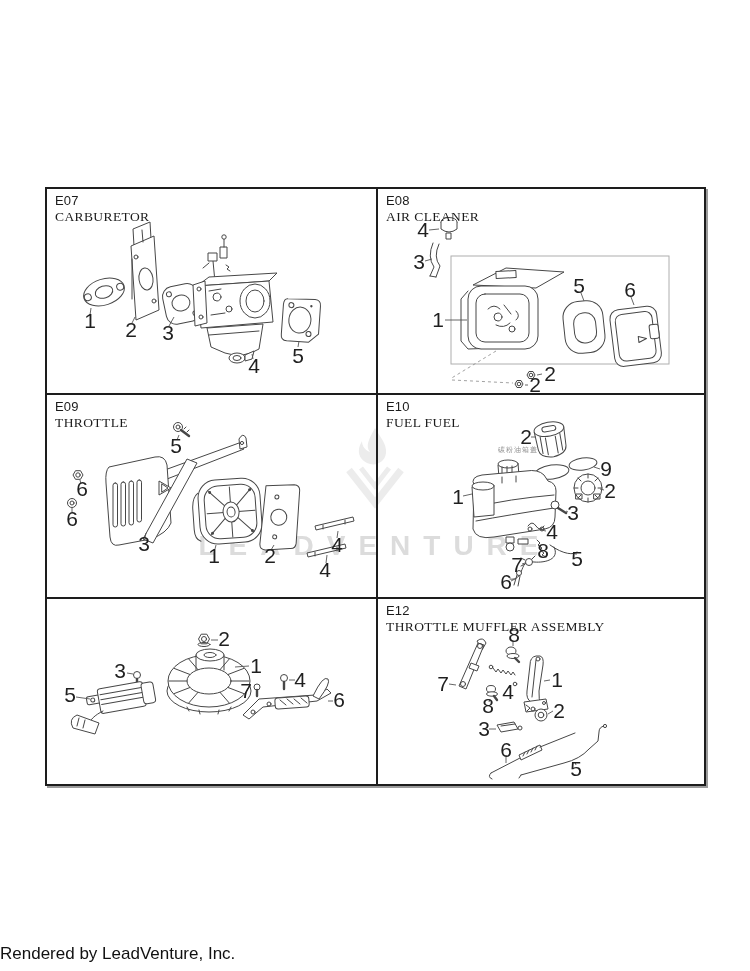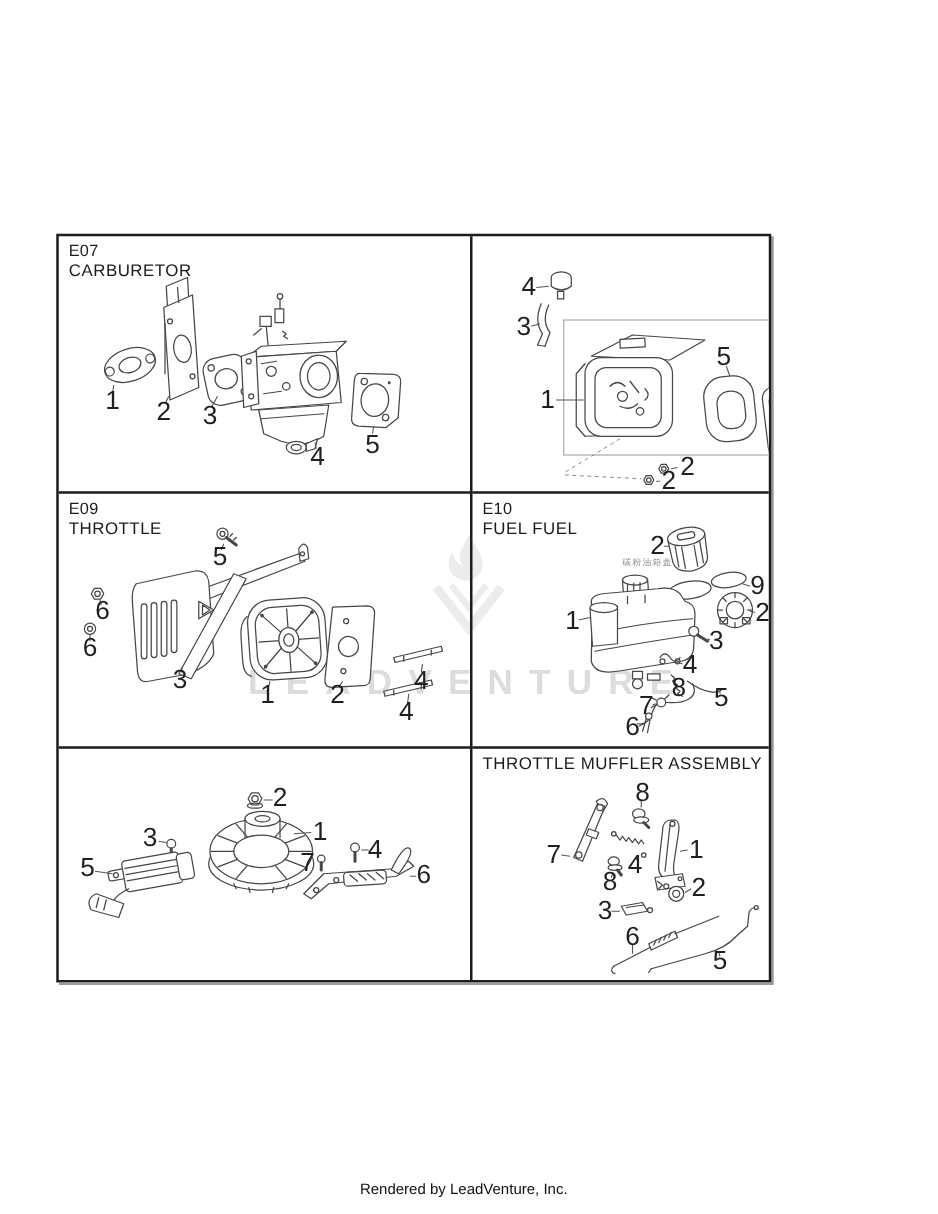--- a/index.html
+++ b/index.html
@@ -3,34 +3,34 @@
 <meta charset="utf-8">
 <style>
   html,body{margin:0;padding:0;background:#fff;}
   .page{position:relative;width:750px;height:971px;background:#fff;overflow:hidden;
         font-family:"Liberation Sans",sans-serif;color:#1b1b1b;}
   
   .wm{position:absolute;inset:0;z-index:0;}
   .wm-text{position:absolute;left:375px;top:546px;transform:translate(-50%,-50%);
            font-size:28px;font-weight:600;letter-spacing:13px;color:#dcdcdc;white-space:nowrap;}
   
-  .grid{position:absolute;left:45px;top:187px;width:572px;height:599px;z-index:1;
+  .grid{position:absolute;left:45px;top:187px;width:661px;height:599px;z-index:1;
         box-sizing:border-box;border:2px solid #1d1d1d;box-shadow:2px 2px 0 #9b9b9b;
         display:grid;grid-template-columns:331px 1fr;grid-template-rows:206px 204px 1fr;}
   .panel{position:relative;box-sizing:border-box;background:transparent;overflow:hidden;}
   .panel.bR{border-right:2px solid #1d1d1d;}
   .panel.bB{border-bottom:2px solid #1d1d1d;}
   .hdr{position:absolute;top:4px;left:8px;z-index:3;line-height:1.22;}
   .hdr .code{font-size:13px;letter-spacing:.2px;}
-  .hdr .title{font-size:13.5px;letter-spacing:.4px;}
+  .hdr .title{font-size:13.5px;letter-spacing:.4px;font-family:Liberation Serif, serif;}
   .art{position:absolute;left:0;top:0;z-index:1;}
   .co{position:absolute;transform:translate(-50%,-50%);font-size:21px;color:#1f1f1f;z-index:2;}
   .cn{position:absolute;transform:translate(-50%,-50%);font-size:7px;color:#8f8f8f;
       letter-spacing:1px;z-index:2;white-space:nowrap;}
-  .footer{position:absolute;left:0;right:8px;top:944px;text-align:center;font-size:12px;
+  .footer{position:absolute;left:0;right:8px;top:944px;text-align:left;font-size:17px;
           color:#111;z-index:2;}
   
   .ln{stroke:#474747;stroke-width:1;fill:none;stroke-linecap:round;stroke-linejoin:round;}
   .fw{stroke:#474747;stroke-width:1;fill:#fff;stroke-linejoin:round;}
   .th{stroke:#474747;stroke-width:2.4;fill:none;stroke-linecap:round;}
   .ldr{stroke:#555;stroke-width:.9;fill:none;}
   .dsh{stroke:#8a8a8a;stroke-width:.8;fill:none;stroke-dasharray:3 3;}
   .bx{stroke:#aeaeae;stroke-width:1;fill:none;}
   .wmk{fill:#ececec;}
   .wms{stroke:#ececec;fill:none;}
@@ -112,20 +112,24 @@
         <path class="ldr" d="M44,119 L43,126 M88,128 L85,134 M127,128 L122,137 M205,165 L206,170 M252,152 L251,158"></path>
       </svg>
       <span class="co" style="left:43px;top:132px">1</span>
       <span class="co" style="left:84px;top:141px">2</span>
       <span class="co" style="left:121px;top:144px">3</span>
       <span class="co" style="left:207px;top:177px">4</span>
       <span class="co" style="left:251px;top:167px">5</span>
     </div>
 
     <div class="panel bB">
+      <div class="hdr">
+        <div class="code">E08</div>
+        <div class="title">AIR CLEANER</div>
+      </div>
       <svg class="art" width="327" height="202">
         <rect class="bx" x="73" y="67" width="218" height="108"></rect>
         <g>
           <ellipse class="fw" cx="71" cy="33" rx="8" ry="4.5"></ellipse>
           <path class="fw" d="M63,33 L63,40 Q71,46 79,40 L79,33"></path>
           <rect class="fw" x="68" y="44" width="5" height="6"></rect>
         </g>
         <g>
           <path class="ln" d="M55,54 Q49,68 56,78 L52,87"></path>
           <path class="ln" d="M61,55 Q55,68 62,77 L58,88"></path>
@@ -372,20 +376,21 @@
       <span class="co" style="left:209px;top:67px">1</span>
       <span class="co" style="left:73px;top:72px">3</span>
       <span class="co" style="left:23px;top:96px">5</span>
       <span class="co" style="left:253px;top:81px">4</span>
       <span class="co" style="left:199px;top:92px">7</span>
       <span class="co" style="left:292px;top:101px">6</span>
     </div>
 
     <div class="panel">
       <div class="hdr">
+        <div class="code">E12</div>
         <div class="title">THROTTLE MUFFLER ASSEMBLY</div>
       </div>
       <svg class="art" width="327" height="184">
         <g>
           <ellipse class="fw" cx="133" cy="52" rx="5" ry="4"></ellipse>
           <ellipse class="fw" cx="135" cy="57" rx="6" ry="2.5"></ellipse>
           <path class="th" d="M137,59 L141,63"></path>
         </g>
         <g>
           <path class="fw" d="M99,42 Q105,37 108,44 L104,51 Z"></path>

